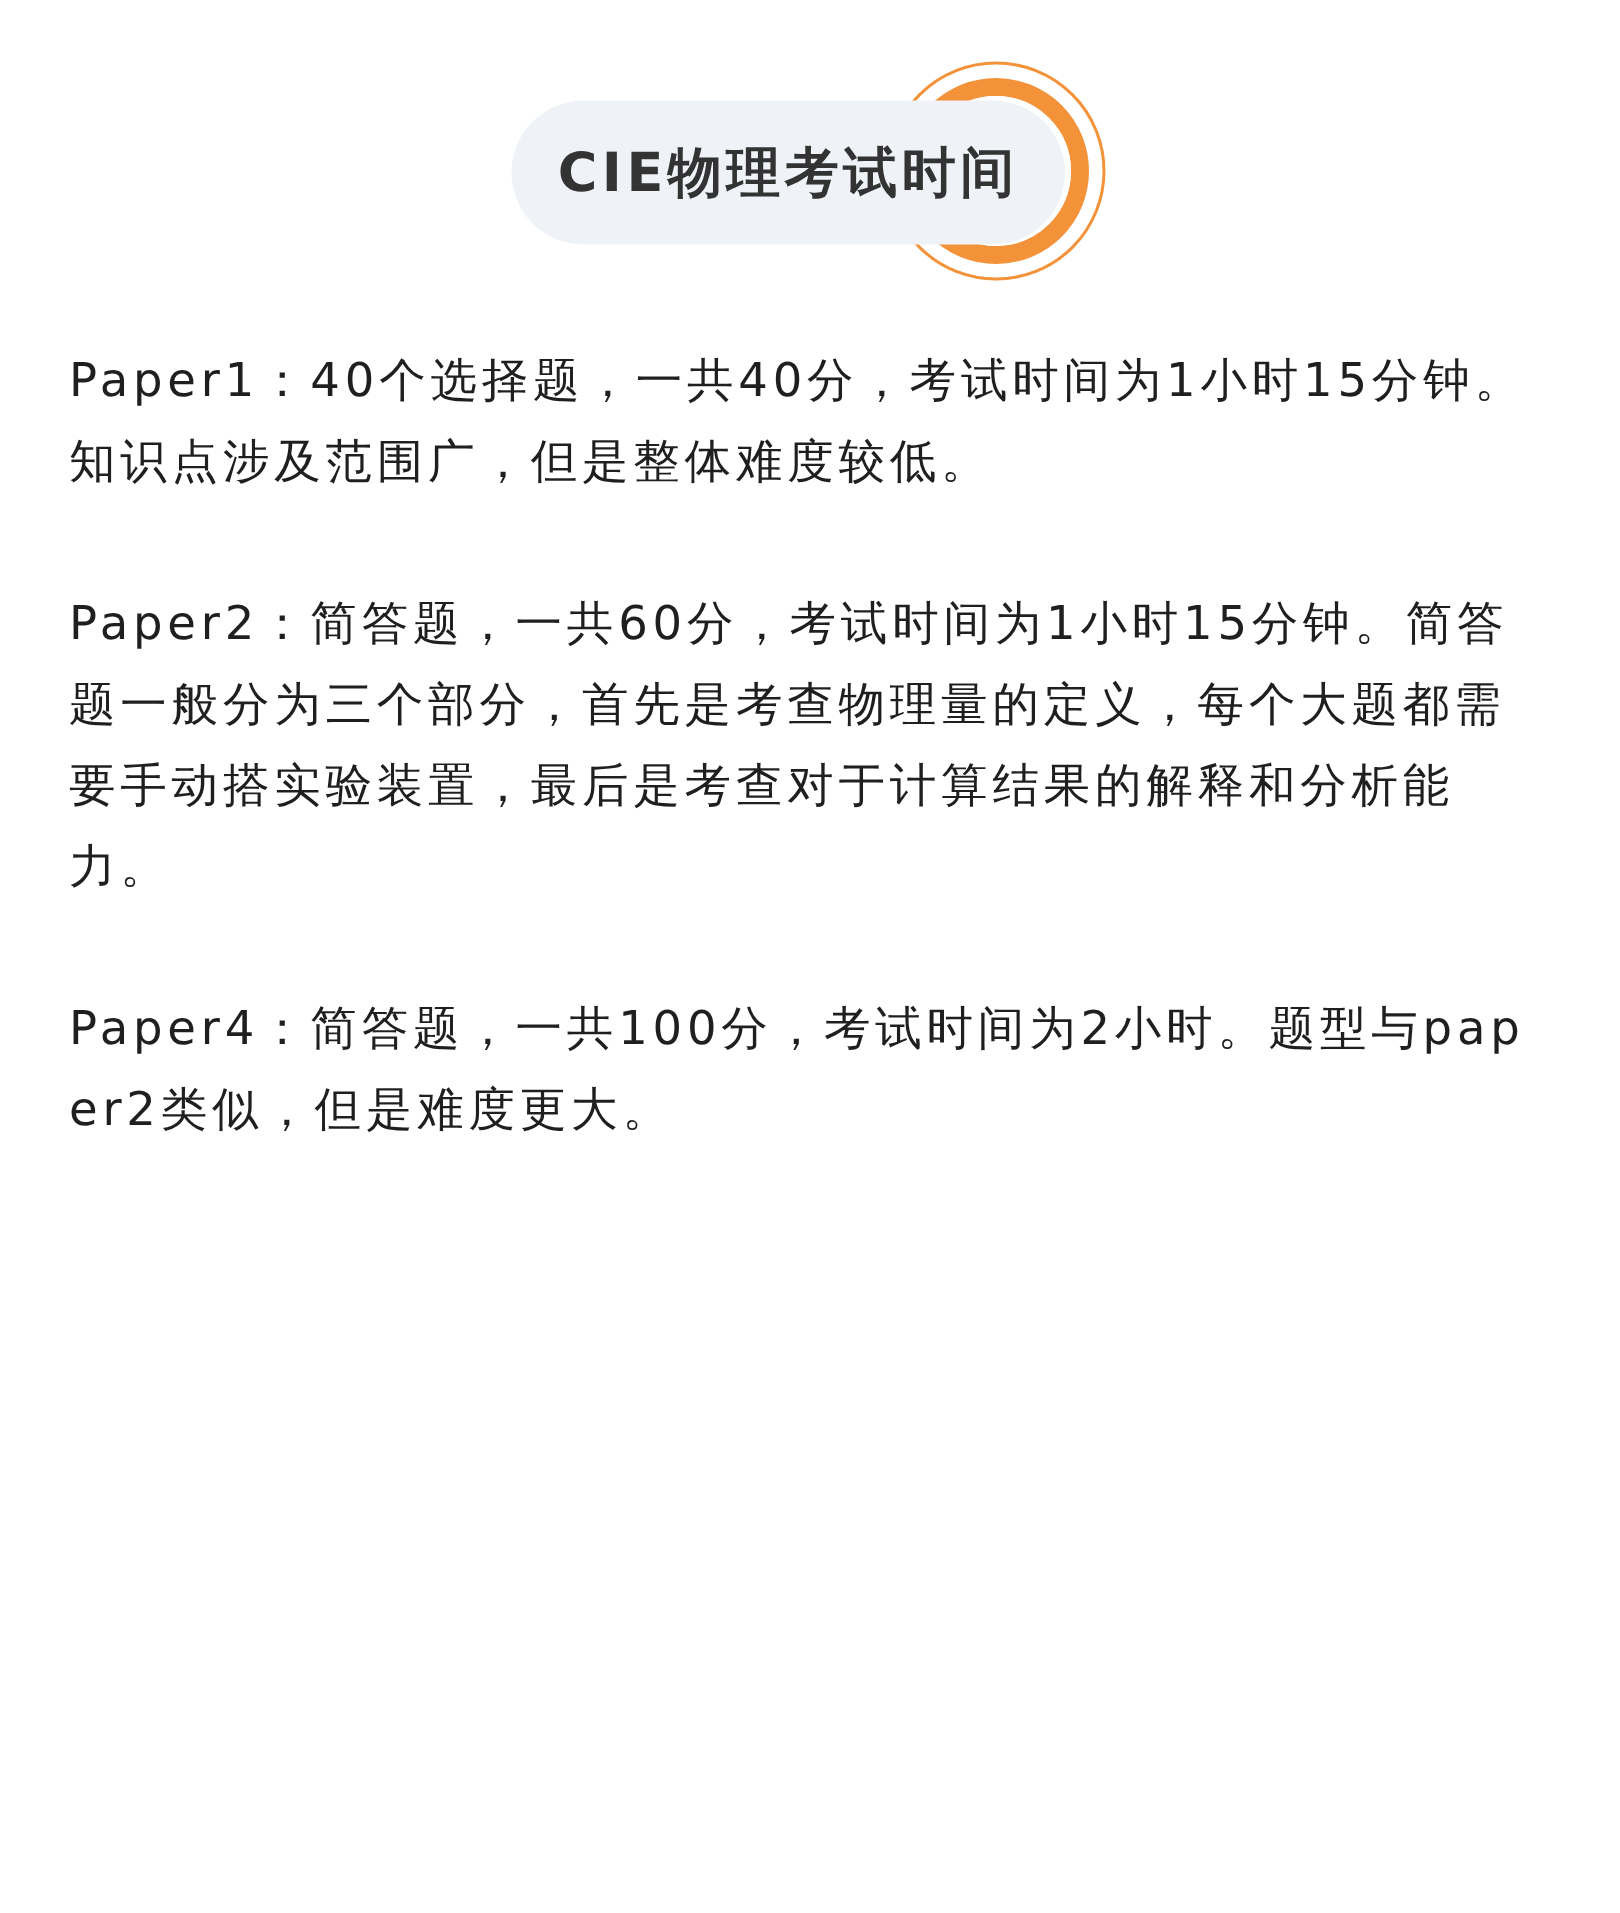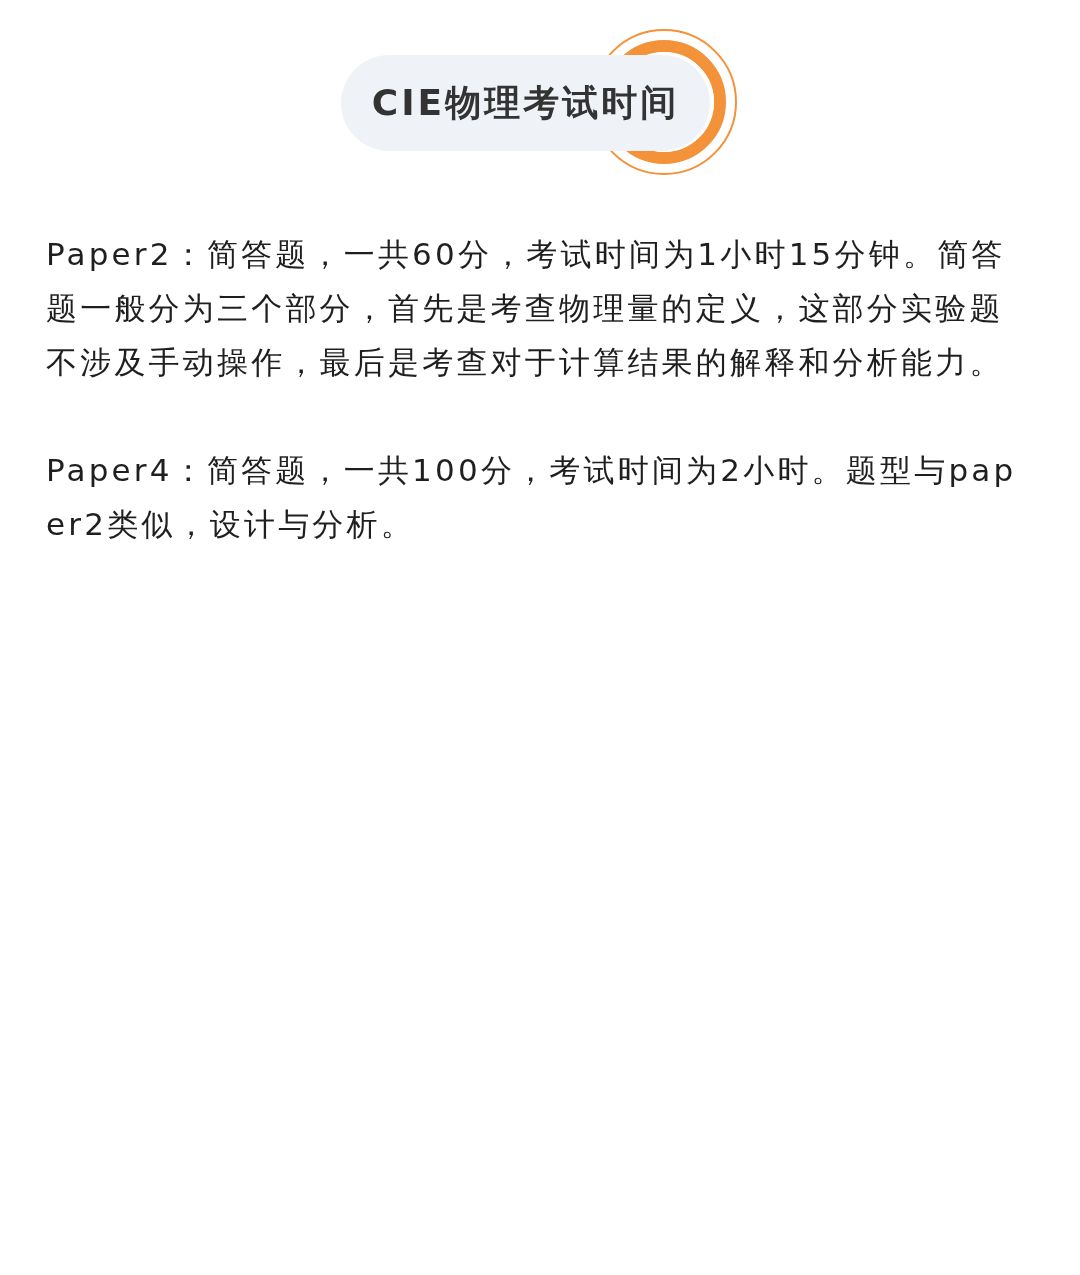--- a/index.html
+++ b/index.html
@@ -1,18 +1,18 @@
 <!DOCTYPE html>
 <html><head>
 <meta charset="utf-8">
 <style>
   html, body { margin: 0; padding: 0; background: #ffffff; }
   body { width: 1080px; height: 1275px; position: relative; overflow: hidden;
          font-family: "DejaVu Sans", "Liberation Sans", sans-serif; color: #1f1f1f; }
-  .title-wrap { position: absolute; left: 0; top: 0; width: 1080px; height: 200px; }
+  .title-wrap { position: absolute; left: 0; top: 12px; width: 1080px; height: 200px; }
   .ring-outer { position: absolute; left: 591px; top: 29px; width: 146px; height: 146px;
                 border-radius: 50%; border: 2px solid #f4923a; box-sizing: border-box; }
   .ring-inner { position: absolute; left: 602px; top: 40px; width: 124px; height: 124px;
                 border-radius: 50%; border: 12px solid #f4923a; box-sizing: border-box; background: #fff; }
   .ring-gap { position: absolute; left: 614px; top: 52px; width: 100px; height: 100px;
               border-radius: 50%; background: #fff; }
   .pill { position: absolute; left: 341px; top: 55px; width: 369px; height: 96px;
           border-radius: 48px; background: #eff3f8; display: flex; align-items: center; justify-content: center; }
   .pill-text { font-size: 36px; font-weight: bold; color: #333333; letter-spacing: 3px; }
   .content { position: absolute; left: 46px; top: 227px; width: 990px; }
@@ -24,15 +24,16 @@
 <div class="title-wrap">
   <div class="ring-outer"></div>
   <div class="ring-inner"></div>
   <div class="ring-gap"></div>
   <div class="pill">
     <span class="pill-text">CIE物理考试时间</span>
   </div>
 </div>
 
 <div class="content">
-  <p class="para">Paper2：简答题，一共60分，考试时间为1小时15分钟。简答题一般分为三个部分，首先是考查物理量的定义，这部分实验题不涉及手动操作，最后是考查对于计算结果的解释和分析能力。</p>
-  <p class="para">Paper4：简答题，一共100分，考试时间为2小时。题型与paper2类似，设计与分析。</p>
+  <p class="para">Paper1：40个选择题，一共40分，考试时间为1小时15分钟。知识点涉及范围广，但是整体难度较低。</p>
+  <p class="para">Paper2：简答题，一共60分，考试时间为1小时15分钟。简答题一般分为三个部分，首先是考查物理量的定义，每个大题都需要手动搭实验装置，最后是考查对于计算结果的解释和分析能力。</p>
+  <p class="para">Paper4：简答题，一共100分，考试时间为2小时。题型与paper2类似，但是难度更大。</p>
 </div>
 
 </body></html>

